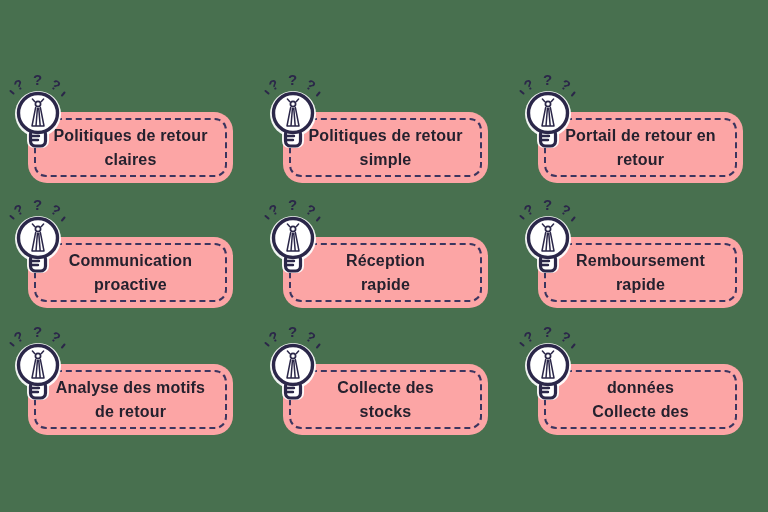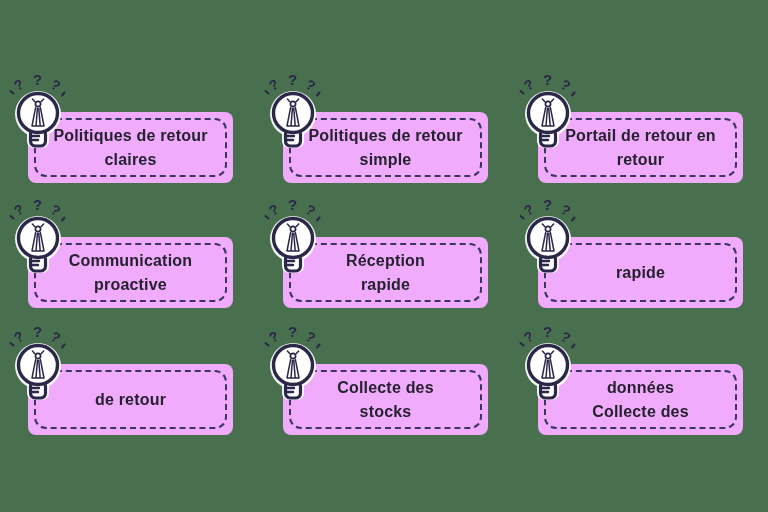--- a/index.html
+++ b/index.html
@@ -18,22 +18,22 @@
   }
   .c1 { left: 28px; }
   .c2 { left: 283px; }
   .c3 { left: 538px; }
   .r1 { top: 112px; }
   .r2 { top: 237px; }
   .r3 { top: 364px; }
   .card {
     position: absolute;
     inset: 0;
-    background: #f0abfc;
-    border-radius: 8px;
+    background: #fca5a5;
+    border-radius: 19px;
   }
   .dash {
     position: absolute;
     inset: 6px;
     border: 2px dashed #3b355f;
     border-radius: 12px;
     pointer-events: none;
   }
   .label {
     position: absolute;
@@ -154,32 +154,34 @@
     </div>
     <svg class="bulb" viewBox="0 0 62 80">
         <use href="#bulb-sym"></use>
       </svg>
   </div>
 
   <div class="cell c3 r2">
     <div class="card">
       <div class="dash"></div>
       <div class="label">
+        <span class="ln">Remboursement</span>
         <span class="ln">rapide</span>
       </div>
     </div>
     <svg class="bulb" viewBox="0 0 62 80">
         <use href="#bulb-sym"></use>
       </svg>
   </div>
 
   <div class="cell c1 r3">
     <div class="card">
       <div class="dash"></div>
       <div class="label">
+        <span class="ln">Analyse des motifs</span>
         <span class="ln">de retour</span>
       </div>
     </div>
     <svg class="bulb" viewBox="0 0 62 80">
         <use href="#bulb-sym"></use>
       </svg>
   </div>
 
   <div class="cell c2 r3">
     <div class="card">

